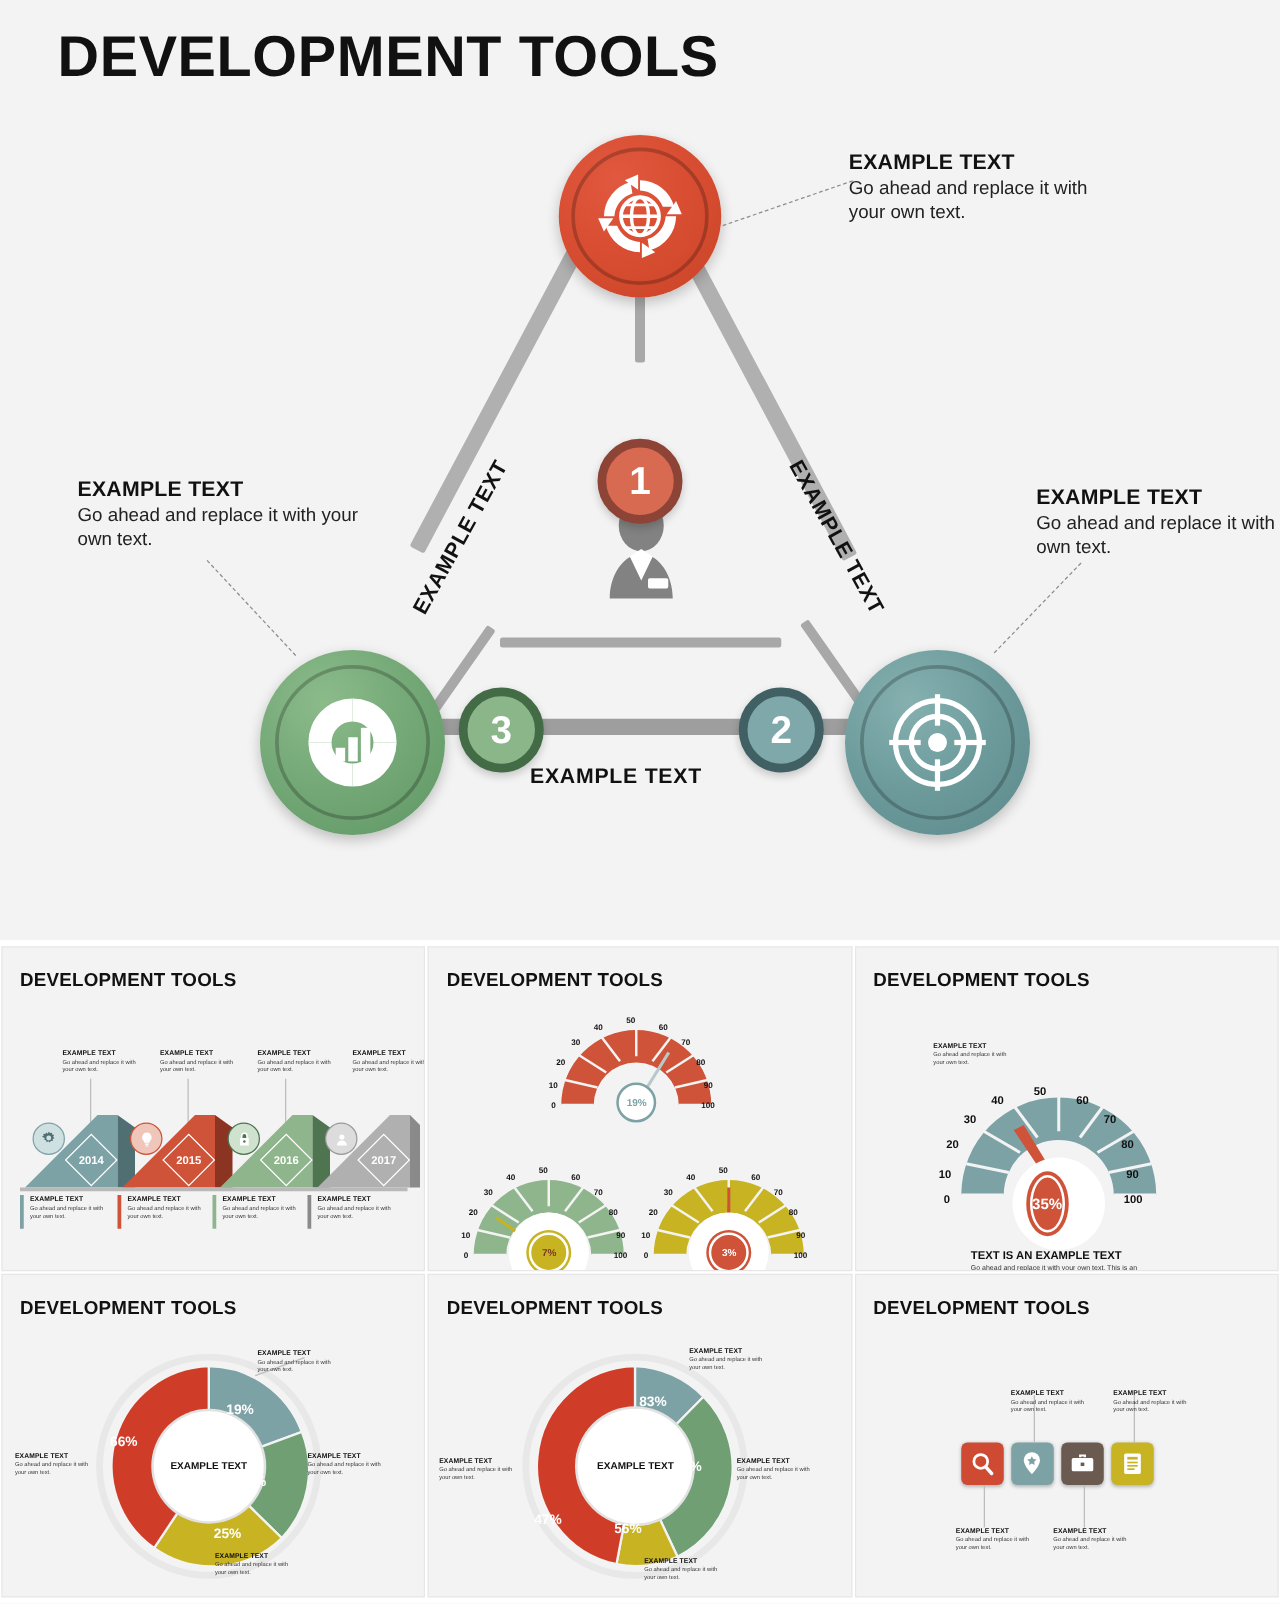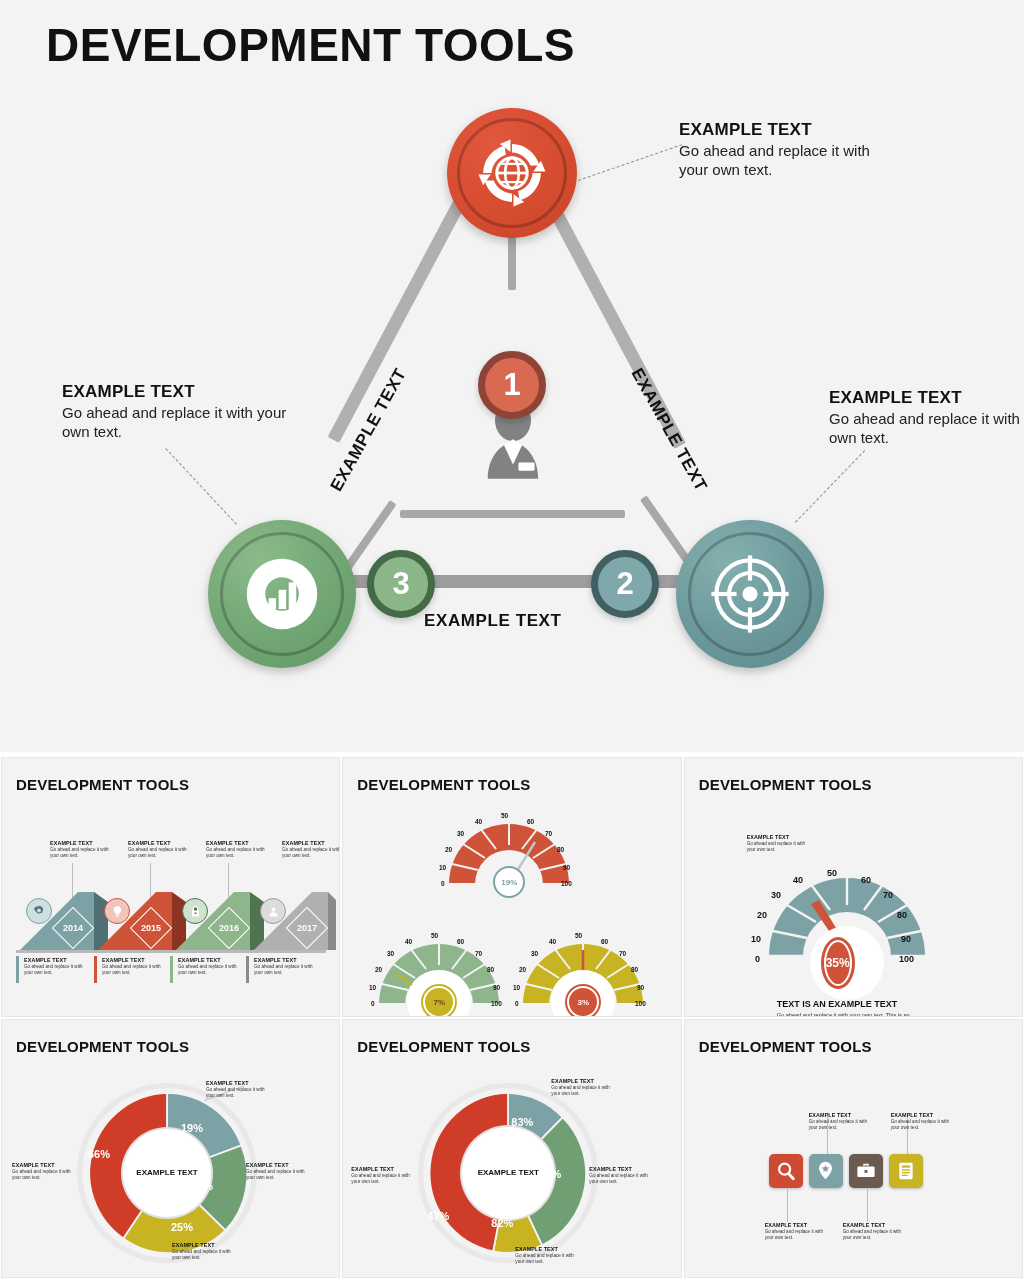--- a/index.html
+++ b/index.html
@@ -572,21 +572,21 @@
 
       <path d="M100 100 L83.7 186.1 A88 88 0 0 1 100 12 Z" fill="#cf3d28" stroke="#f3f3f3" stroke-width="2"></path>
       <circle cx="100" cy="100" r="46" fill="#f3f3f3"></circle>
     </svg>
     <div class="donut-center" style="left:119px; top:107px; width:92px; height:92px;">
       <span>EXAMPLE TEXT</span>
     </div>
 
     <div class="slice-label" style="left:168px; top:96px;">83%</div>
     <div class="slice-label" style="left:196px; top:148px;">84%</div>
-    <div class="slice-label" style="left:148px; top:197px;">82%</div>
+    <div class="slice-label" style="left:148px; top:197px;">56%</div>
     <div class="slice-label" style="left:84px;  top:142px;margin-top:48px;">47%</div>
 
     <div class="mini-block" style="left:208px; top:58px;">
       <div class="mini-t">EXAMPLE TEXT</div>
       <div class="mini-b">Go ahead and replace it with your own text.</div>
     </div>
     <div class="mini-block" style="left:246px; top:146px;">
       <div class="mini-t">EXAMPLE TEXT</div>
       <div class="mini-b">Go ahead and replace it with your own text.</div>
     </div>

